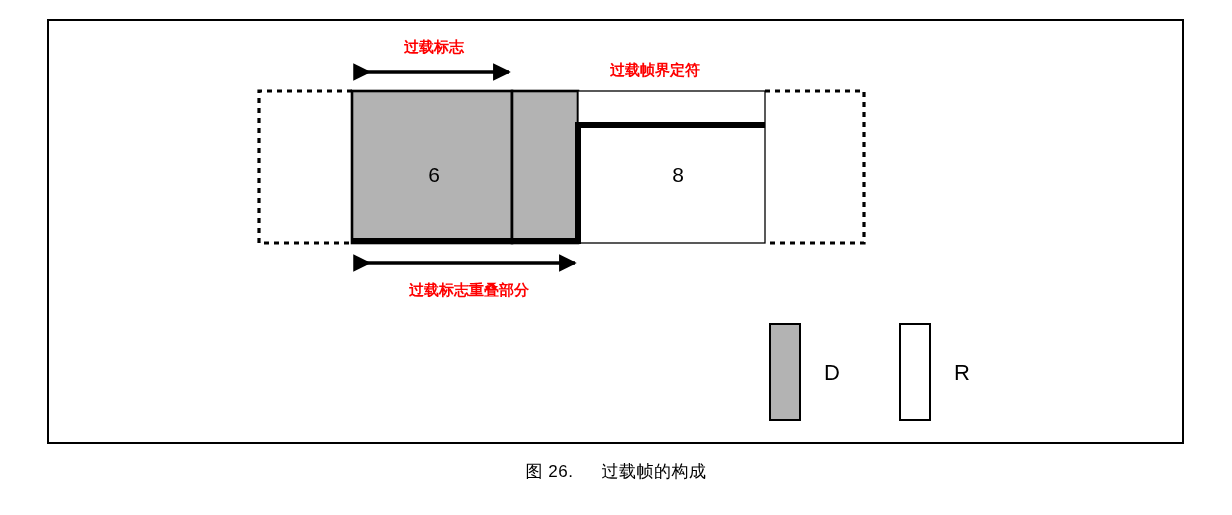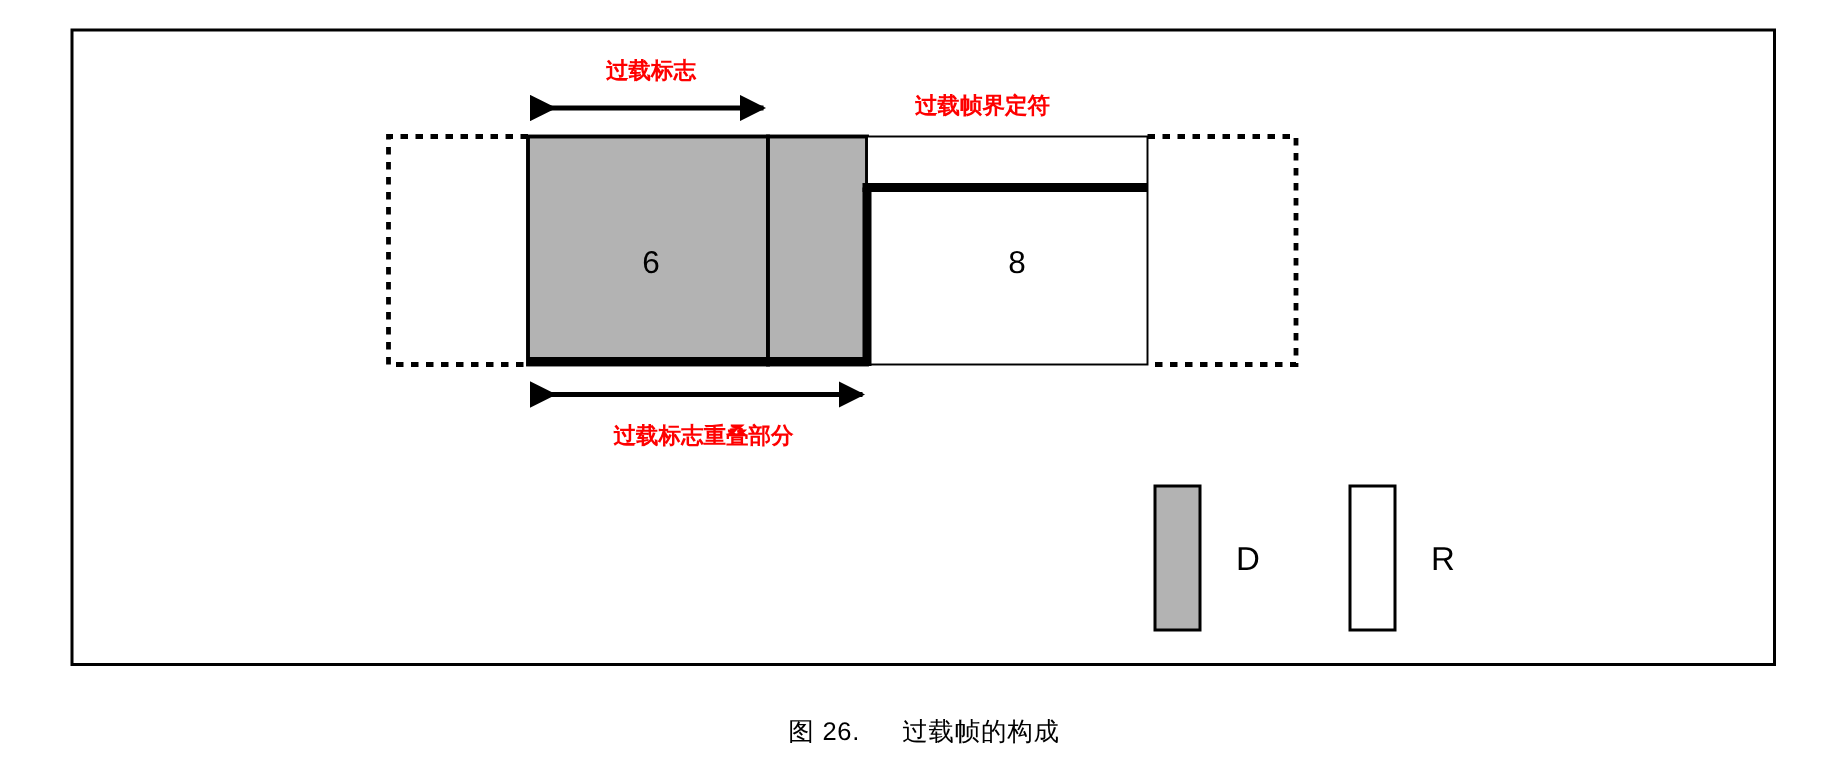--- a/index.html
+++ b/index.html
@@ -33,21 +33,21 @@
     position: absolute;
     left: 0;
     top: 0;
     width: 1232px;
     height: 515px;
     overflow: visible;
   }
   .caption {
     position: absolute;
     left: 0;
-    top: 476px;
+    top: 460px;
     width: 1232px;
     text-align: center;
     font-size: 17px;
     color: #000000;
     letter-spacing: 0.5px;
     white-space: pre;
   }
   .caption .cap-num { margin-right: 2px; }
   .caption .cap-gap { display: inline-block; width: 26px; }
   text { font-family: "Liberation Sans", "DejaVu Sans", sans-serif; }

